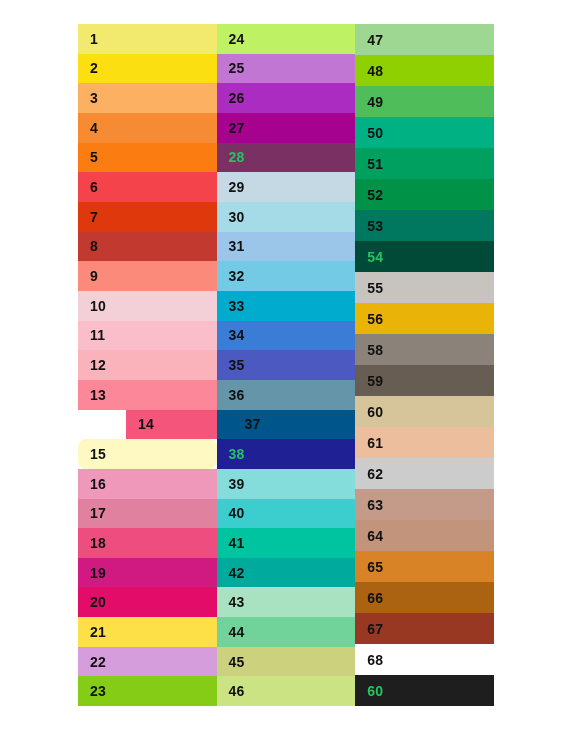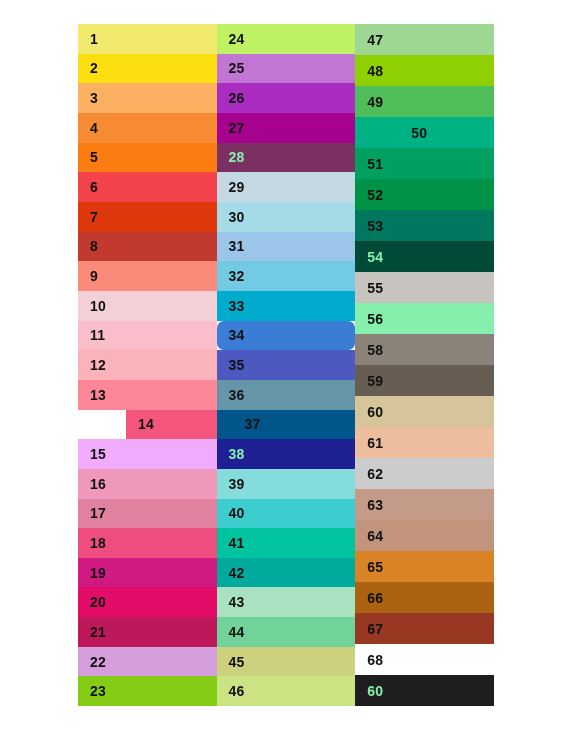--- a/index.html
+++ b/index.html
@@ -46,21 +46,21 @@
     font-family: "Liberation Sans", sans-serif;
     font-size: 14px;
     font-weight: bold;
     line-height: 1;
     padding-left: 12px;
     letter-spacing: 0.2px;
     color: #111111;
     user-select: none;
   }
   .swatch.light-text .swatch-label {
-    color: #86efac;
+    color: #22c55e;
   }
 </style>
 </head>
 <body>
 
 <div id="palette-page">
   <div id="palette-grid">
       <div class="palette-column">
         <div class="swatch" style="background-color: rgb(242, 234, 110);">
           <span class="swatch-label">1</span>
@@ -97,39 +97,39 @@
         </div>
         <div class="swatch" style="background-color: rgb(251, 179, 187);">
           <span class="swatch-label">12</span>
         </div>
         <div class="swatch" style="background-color: rgb(251, 135, 153);">
           <span class="swatch-label">13</span>
         </div>
         <div class="swatch" style="background-color: rgb(244, 85, 123); margin-left: 48px;">
           <span class="swatch-label">14</span>
         </div>
-        <div class="swatch" style="background-color: #f0abfc;">
+        <div class="swatch" style="background-color: #fef9c3; border-radius: 8px;">
           <span class="swatch-label">15</span>
         </div>
         <div class="swatch" style="background-color: rgb(240, 152, 185);">
           <span class="swatch-label">16</span>
         </div>
         <div class="swatch" style="background-color: rgb(224, 129, 159);">
           <span class="swatch-label">17</span>
         </div>
         <div class="swatch" style="background-color: rgb(237, 78, 127);">
           <span class="swatch-label">18</span>
         </div>
         <div class="swatch" style="background-color: rgb(208, 26, 130);">
           <span class="swatch-label">19</span>
         </div>
         <div class="swatch" style="background-color: rgb(227, 12, 104);">
           <span class="swatch-label">20</span>
         </div>
-        <div class="swatch" style="background-color: #be185d;">
+        <div class="swatch" style="background-color: #fde047;">
           <span class="swatch-label">21</span>
         </div>
         <div class="swatch" style="background-color: rgb(214, 157, 221);">
           <span class="swatch-label">22</span>
         </div>
         <div class="swatch" style="background-color: #84cc16;">
           <span class="swatch-label">23</span>
         </div>
       </div>
       <div class="palette-column">
@@ -156,21 +156,21 @@
         </div>
         <div class="swatch" style="background-color: rgb(156, 197, 234);">
           <span class="swatch-label">31</span>
         </div>
         <div class="swatch" style="background-color: rgb(114, 202, 228);">
           <span class="swatch-label">32</span>
         </div>
         <div class="swatch" style="background-color: rgb(0, 171, 205);">
           <span class="swatch-label">33</span>
         </div>
-        <div class="swatch" style="background-color: rgb(58, 124, 214); border-radius: 7px;">
+        <div class="swatch" style="background-color: rgb(58, 124, 214);">
           <span class="swatch-label">34</span>
         </div>
         <div class="swatch" style="background-color: rgb(76, 89, 192);">
           <span class="swatch-label">35</span>
         </div>
         <div class="swatch" style="background-color: rgb(100, 149, 168);">
           <span class="swatch-label">36</span>
         </div>
         <div class="swatch" style="background-color: rgb(0, 86, 138); padding-left: 16px;">
           <span class="swatch-label">37</span>
@@ -206,39 +206,39 @@
       <div class="palette-column">
         <div class="swatch" style="background-color: rgb(157, 215, 145);">
           <span class="swatch-label">47</span>
         </div>
         <div class="swatch" style="background-color: rgb(142, 208, 2);">
           <span class="swatch-label">48</span>
         </div>
         <div class="swatch" style="background-color: rgb(80, 189, 91);">
           <span class="swatch-label">49</span>
         </div>
-        <div class="swatch" style="background-color: rgb(0, 177, 131); padding-left: 44px;">
+        <div class="swatch" style="background-color: rgb(0, 177, 131);">
           <span class="swatch-label">50</span>
         </div>
         <div class="swatch" style="background-color: rgb(0, 160, 97);">
           <span class="swatch-label">51</span>
         </div>
         <div class="swatch" style="background-color: rgb(0, 147, 72);">
           <span class="swatch-label">52</span>
         </div>
         <div class="swatch" style="background-color: rgb(0, 119, 95);">
           <span class="swatch-label">53</span>
         </div>
         <div class="swatch light-text" style="background-color: rgb(1, 74, 56);">
           <span class="swatch-label">54</span>
         </div>
         <div class="swatch" style="background-color: rgb(199, 195, 190);">
           <span class="swatch-label">55</span>
         </div>
-        <div class="swatch" style="background-color: #86efac;">
+        <div class="swatch" style="background-color: #eab308;">
           <span class="swatch-label">56</span>
         </div>
         <div class="swatch" style="background-color: rgb(139, 130, 121);">
           <span class="swatch-label">58</span>
         </div>
         <div class="swatch" style="background-color: rgb(103, 93, 82);">
           <span class="swatch-label">59</span>
         </div>
         <div class="swatch" style="background-color: rgb(214, 196, 154);">
           <span class="swatch-label">60</span>

